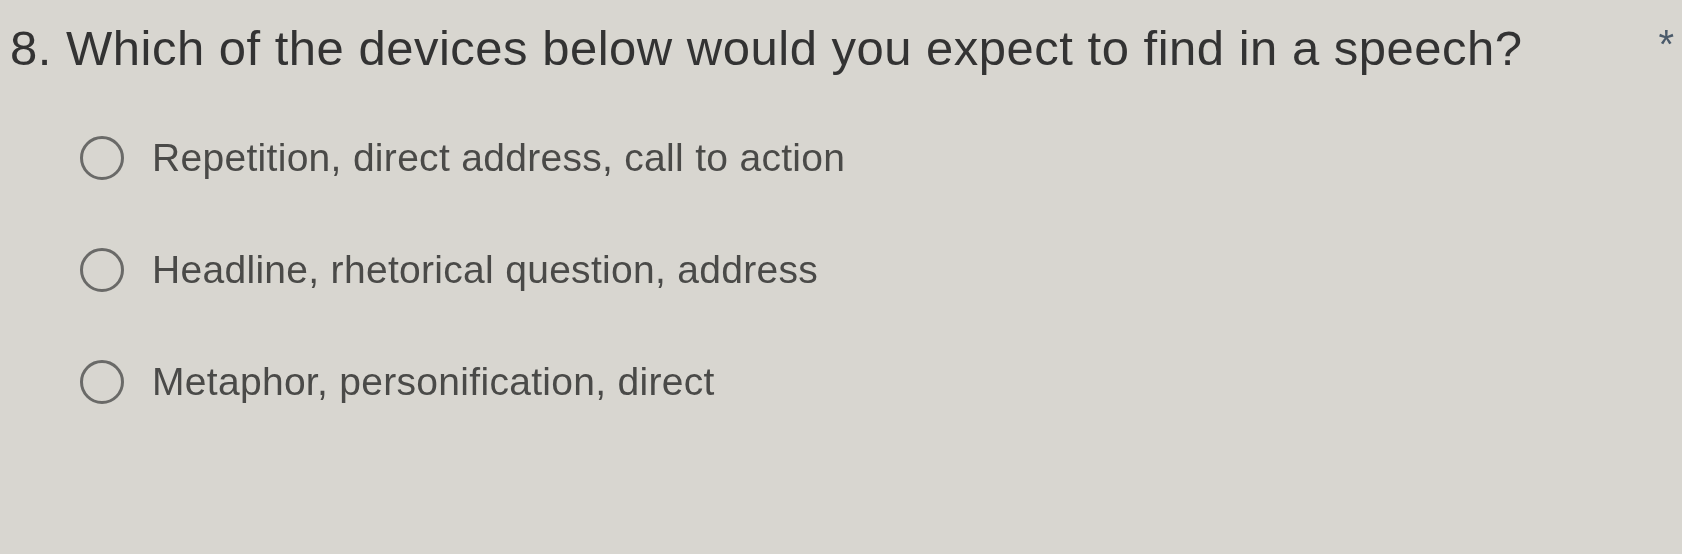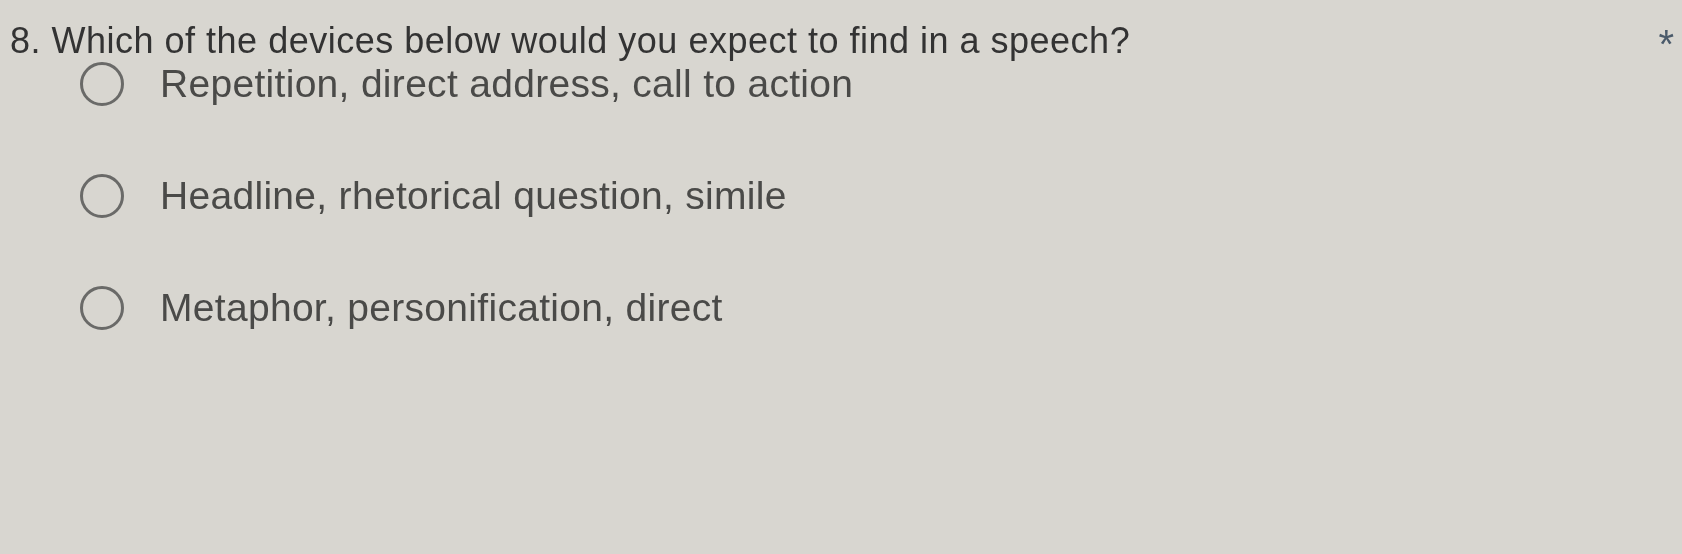--- a/index.html
+++ b/index.html
@@ -11,40 +11,41 @@
       width: 1682px;
       height: 554px;
       background: #d8d6d0;
       font-family: 'Segoe UI', Arial, sans-serif;
       padding: 20px 10px 20px 10px;
       color: #3a3a3a;
       position: relative;
       overflow: hidden;
     }
     .question-text {
-      font-size: 36px;
+      font-size: 49px;
       font-weight: 400;
       color: #333333;
+      margin-bottom: 60px;
       letter-spacing: 0.5px;
     }
     .asterisk {
       color: #4a5a6a;
       position: absolute;
       right: 8px;
       top: 22px;
       font-size: 40px;
     }
     .options {
       padding-left: 70px;
     }
     .option-row {
       display: flex;
       align-items: center;
       margin-bottom: 68px;
-      gap: 36px;
+      gap: 28px;
     }
     .option-row:last-child {
       margin-bottom: 0;
     }
     .radio-circle {
       width: 44px;
       height: 44px;
       border: 3px solid #6a6a68;
       border-radius: 50%;
       background: transparent;
@@ -66,19 +67,19 @@
 </div>
 <span class="asterisk">*</span>
 
 <div class="options">
   <div class="option-row">
     <div class="radio-circle"></div>
     <span class="option-label">Repetition, direct address, call to action</span>
   </div>
   <div class="option-row">
     <div class="radio-circle"></div>
-    <span class="option-label">Headline, rhetorical question, simile</span>
+    <span class="option-label">Headline, rhetorical question, address</span>
   </div>
   <div class="option-row">
     <div class="radio-circle"></div>
     <span class="option-label">Metaphor, personification, direct</span>
   </div>
 </div>
 
 </body></html>

